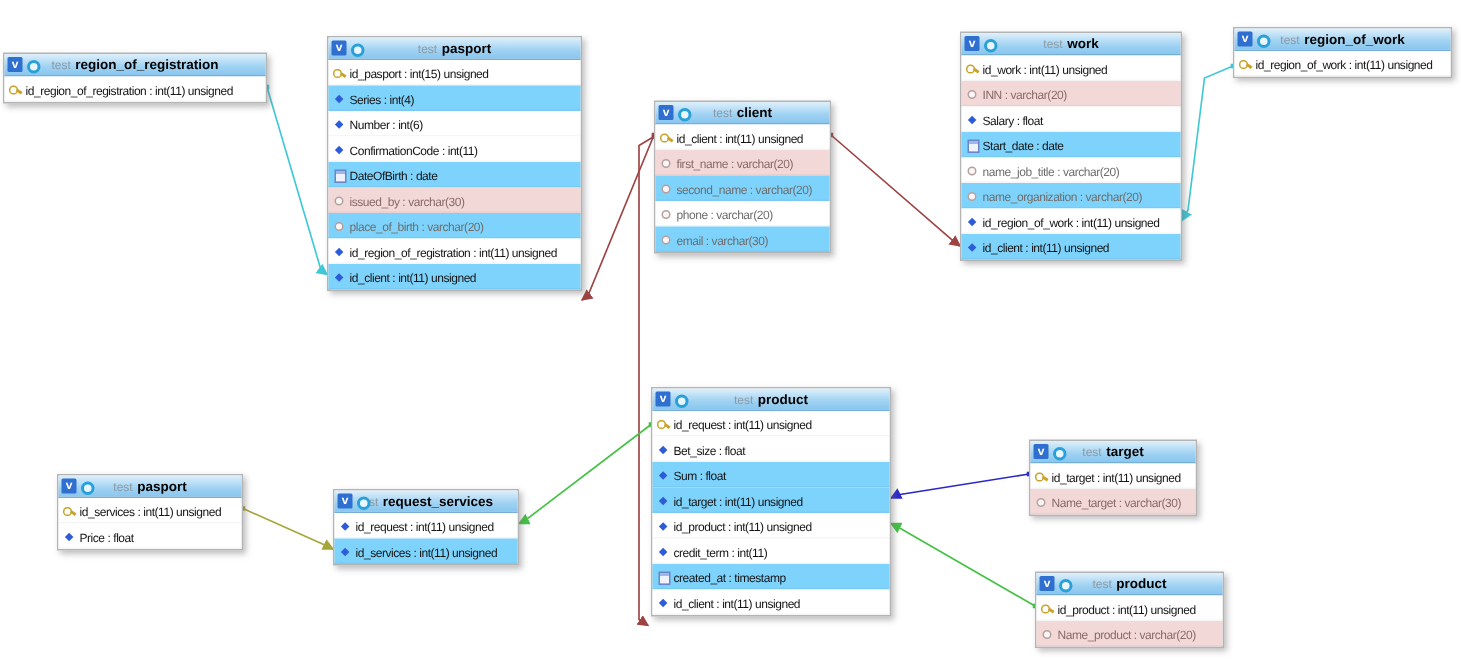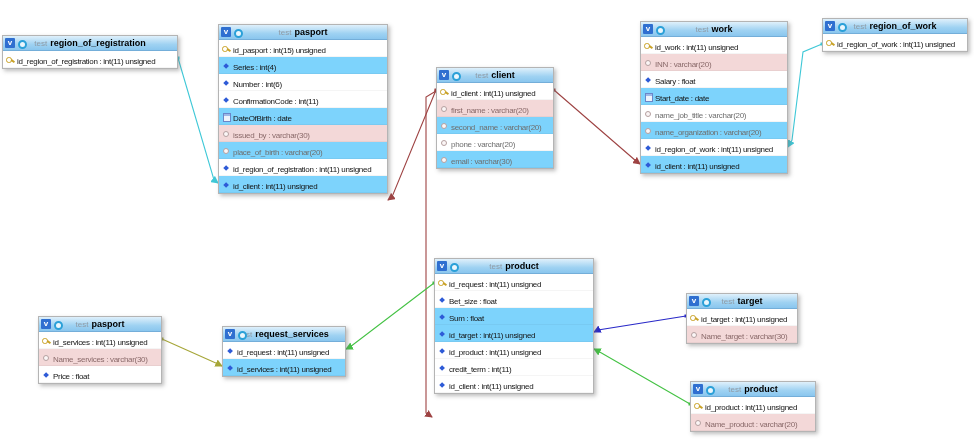--- a/index.html
+++ b/index.html
@@ -158,21 +158,20 @@
         <div class="row"><span class="ic ic-key"></span><span class="txt">id_region_of_work : int(11) unsigned</span></div>
       </div>
       <div class="db-table" style="left: 38px; top: 316px; width: 124px;">
         <div class="hdr">
           <span class="toggle">v</span>
           <span class="gear"></span>
           <span class="schema">test</span>
           <span class="tname">pasport</span>
         </div>
         <div class="row"><span class="ic ic-key"></span><span class="txt">id_services : int(11) unsigned</span></div>
-        <div class="row pink"><span class="ic ic-circle"></span><span class="txt">Name_services : varchar(30)</span></div>
         <div class="row"><span class="ic ic-diamond"></span><span class="txt">Price : float</span></div>
       </div>
       <div class="db-table" style="left: 222px; top: 326px; width: 124px;">
         <div class="hdr">
           <span class="toggle">v</span>
           <span class="gear"></span>
           <span class="schema">test</span>
           <span class="tname">request_services</span>
         </div>
         <div class="row"><span class="ic ic-diamond"></span><span class="txt">id_request : int(11) unsigned</span></div>
@@ -184,20 +183,21 @@
           <span class="gear"></span>
           <span class="schema">test</span>
           <span class="tname">product</span>
         </div>
         <div class="row"><span class="ic ic-key"></span><span class="txt">id_request : int(11) unsigned</span></div>
         <div class="row"><span class="ic ic-diamond"></span><span class="txt">Bet_size : float</span></div>
         <div class="row alt"><span class="ic ic-diamond"></span><span class="txt">Sum : float</span></div>
         <div class="row alt"><span class="ic ic-diamond"></span><span class="txt">id_target : int(11) unsigned</span></div>
         <div class="row"><span class="ic ic-diamond"></span><span class="txt">id_product : int(11) unsigned</span></div>
         <div class="row"><span class="ic ic-diamond"></span><span class="txt">credit_term : int(11)</span></div>
+        <div class="row alt"><span class="ic ic-date"></span><span class="txt">created_at : timestamp</span></div>
         <div class="row"><span class="ic ic-diamond"></span><span class="txt">id_client : int(11) unsigned</span></div>
       </div>
       <div class="db-table" style="left: 686px; top: 293px; width: 112px;">
         <div class="hdr">
           <span class="toggle">v</span>
           <span class="gear"></span>
           <span class="schema">test</span>
           <span class="tname">target</span>
         </div>
         <div class="row"><span class="ic ic-key"></span><span class="txt">id_target : int(11) unsigned</span></div>

